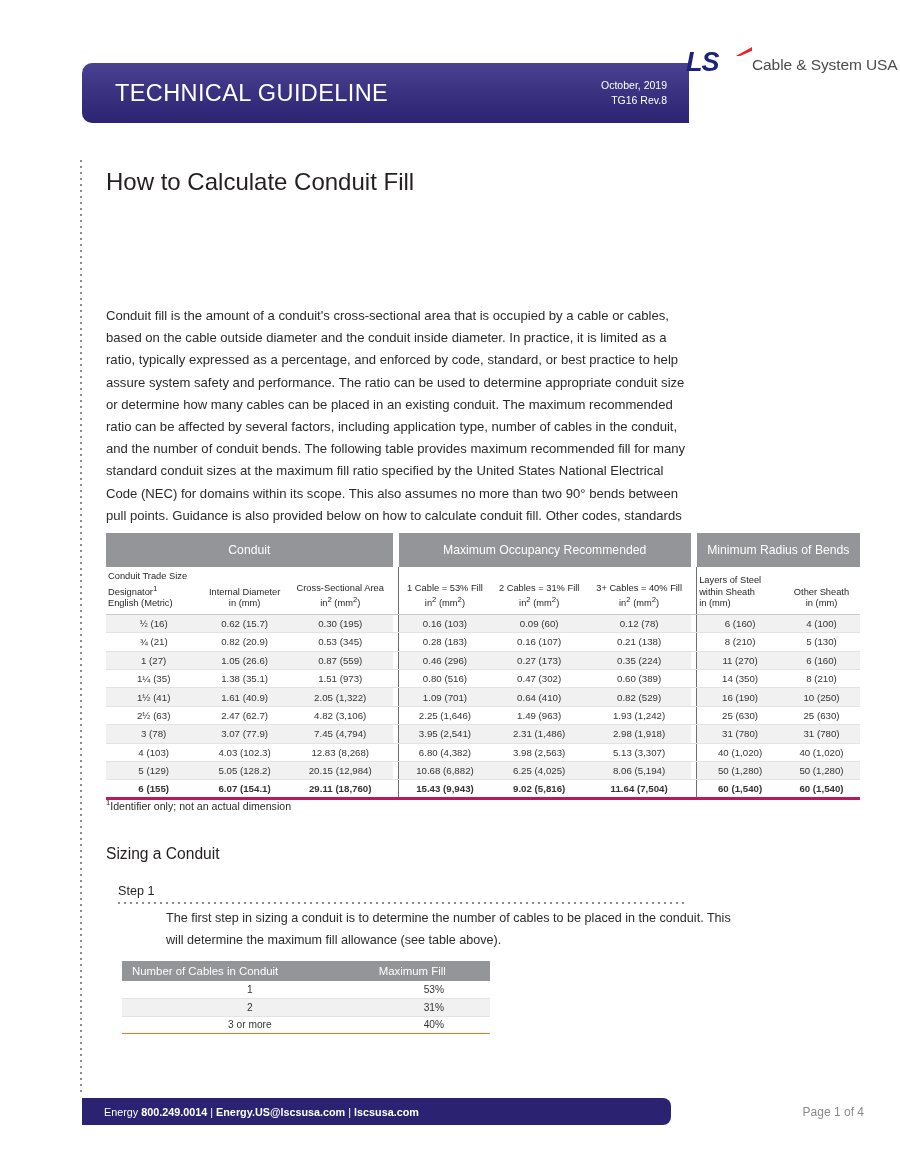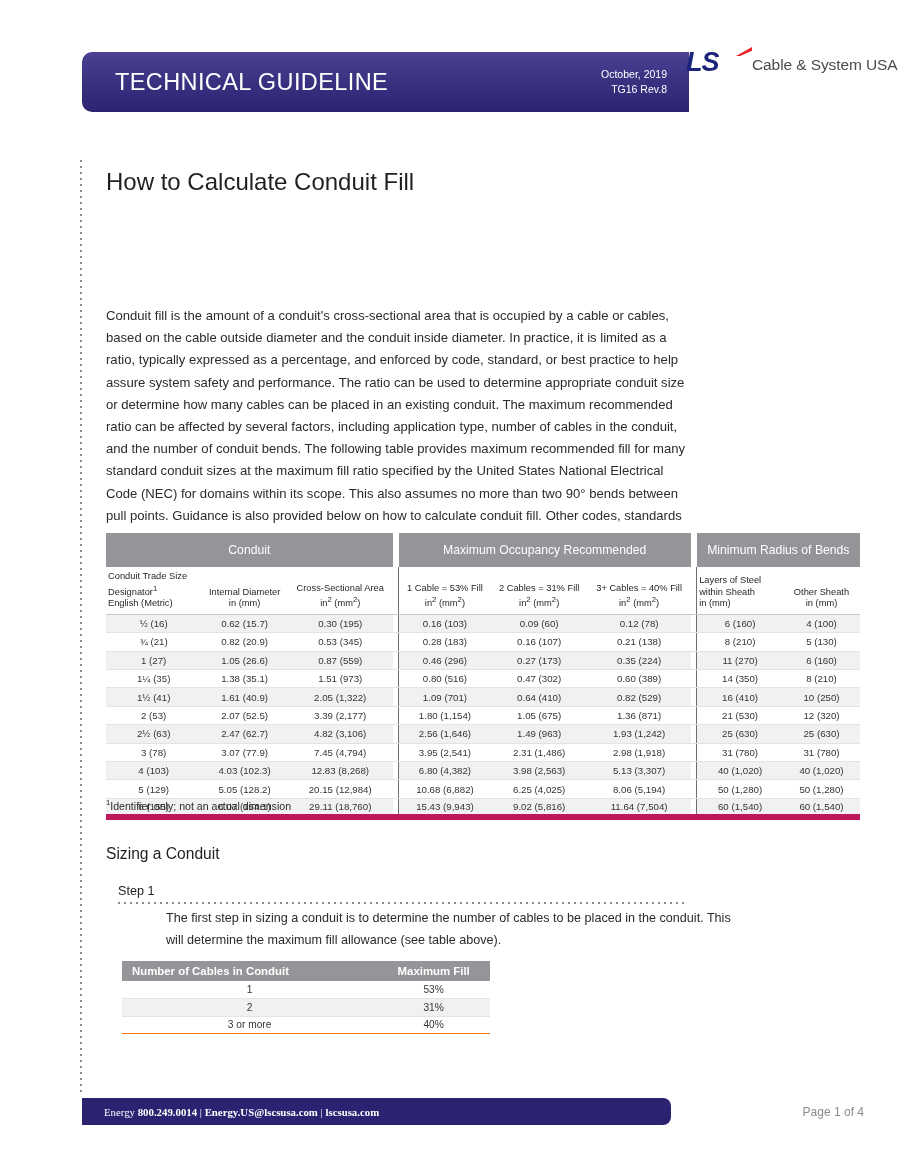--- a/index.html
+++ b/index.html
@@ -10,21 +10,21 @@
     background: #ffffff;
     font-family: "Liberation Sans", sans-serif;
     color: #231f20;
     position: relative;
     overflow: hidden;
   }
 
   
   .header-band {
     position: absolute;
-    left: 82px; top: 52px;
+    left: 82px; top: 63px;
     width: 607px; height: 60px;
     border-radius: 10px 0 0 10px;
     background: linear-gradient(180deg, #4a4193 0%, #3c3483 42%, #2c2472 100%);
     overflow: hidden;
   }
   .header-band .tg-title {
     position: absolute;
     left: 33px; top: 50%;
     transform: translateY(-50%);
     font-size: 23.5px;
@@ -139,21 +139,21 @@
   .main-table tbody td {
     height: 18.4px;
     text-align: center;
     vertical-align: middle;
     font-size: 9.7px;
     color: #343434;
     border-bottom: 1px solid #e3e3e3;
   }
   .main-table tbody tr:nth-child(odd) td { background: #f1f1f1; }
   .main-table tbody tr:nth-child(even) td { background: #ffffff; }
-  .main-table tbody tr:last-child td { border-bottom: 6px solid #be185d; }
+  .main-table tbody tr:last-child td { border-bottom: 3px solid #be185d; font-weight: bold; }
 
   .footnote {
     position: absolute;
     left: 106px; top: 798px;
     font-size: 10.6px;
     color: #2b2b2b;
   }
   .footnote sup { font-size: 7.6px; }
 
   .section-title {
@@ -191,46 +191,45 @@
     position: absolute;
     left: 122px; top: 961px;
     width: 368px;
     border-collapse: collapse;
     font-size: 10px;
   }
   .fill-table th {
     background: #939598;
     color: #ffffff;
     font-size: 11.4px;
-    font-weight: 700;
+    font-weight: 400;
     height: 20px;
     vertical-align: middle;
   }
   .fill-table th.c1 { text-align: left; padding-left: 10px; }
-  .fill-table th.c2 { text-align: center; }
+  .fill-table th.c2 { text-align: left; }
   .fill-table td {
     height: 17.5px;
     font-size: 10.2px;
     color: #343434;
     text-align: center;
     vertical-align: middle;
     border-bottom: 1px solid #e3e3e3;
   }
   .fill-table tbody tr:nth-child(even) td { background: #f1f1f1; }
   .fill-table tbody tr:nth-child(odd) td { background: #ffffff; }
   .fill-table tbody tr:last-child td { border-bottom: 1px solid #f97316; }
 
   
   .footer-band {
     position: absolute;
     left: 82px; top: 1098px;
     width: 589px; height: 27px;
     border-radius: 0 8px 8px 0;
     background: #2b2272;
-    font-family: Liberation Serif, serif;
   }
   .footer-text {
     position: absolute;
     left: 22px; top: 50%;
     transform: translateY(-50%);
     color: #ffffff;
     font-size: 10.8px;
     white-space: nowrap;
   }
   .footer-text b { font-weight: bold; }
@@ -362,41 +361,29 @@
       </tr>
       <tr>
         <td>1½ (41)</td>
         <td>1.61 (40.9)</td>
         <td>2.05 (1,322)</td>
         <td class="grp-gap"></td>
         <td class="vrule">1.09 (701)</td>
         <td>0.64 (410)</td>
         <td>0.82 (529)</td>
         <td class="grp-gap"></td>
-        <td class="vrule">16 (410)</td>
+        <td class="vrule">16 (190)</td>
         <td>10 (250)</td>
-      </tr>
-      <tr>
-        <td>2 (53)</td>
-        <td>2.07 (52.5)</td>
-        <td>3.39 (2,177)</td>
-        <td class="grp-gap"></td>
-        <td class="vrule">1.80 (1,154)</td>
-        <td>1.05 (675)</td>
-        <td>1.36 (871)</td>
-        <td class="grp-gap"></td>
-        <td class="vrule">21 (530)</td>
-        <td>12 (320)</td>
       </tr>
       <tr>
         <td>2½ (63)</td>
         <td>2.47 (62.7)</td>
         <td>4.82 (3,106)</td>
         <td class="grp-gap"></td>
-        <td class="vrule">2.56 (1,646)</td>
+        <td class="vrule">2.25 (1,646)</td>
         <td>1.49 (963)</td>
         <td>1.93 (1,242)</td>
         <td class="grp-gap"></td>
         <td class="vrule">25 (630)</td>
         <td>25 (630)</td>
       </tr>
       <tr>
         <td>3 (78)</td>
         <td>3.07 (77.9)</td>
         <td>7.45 (4,794)</td>

